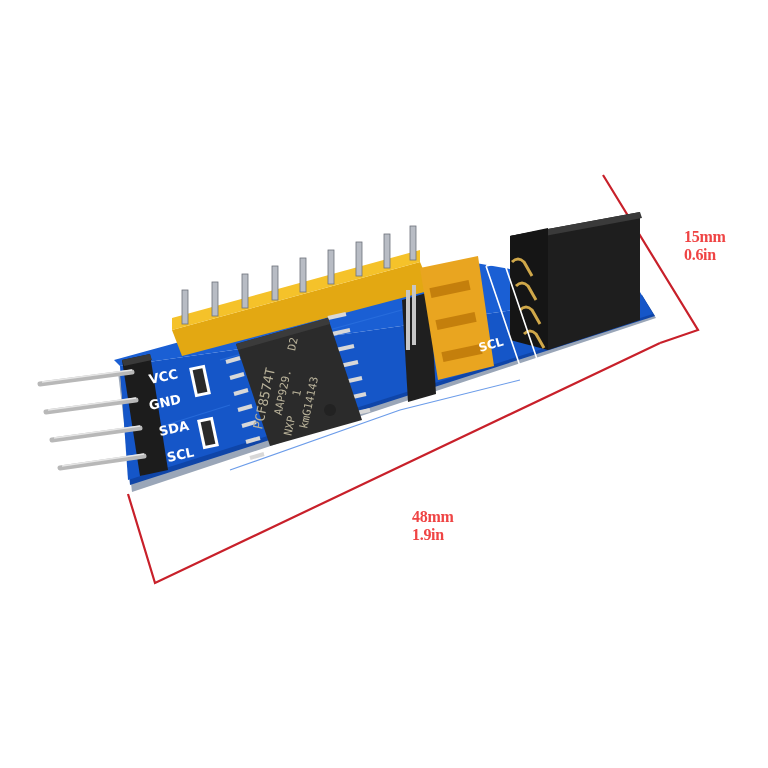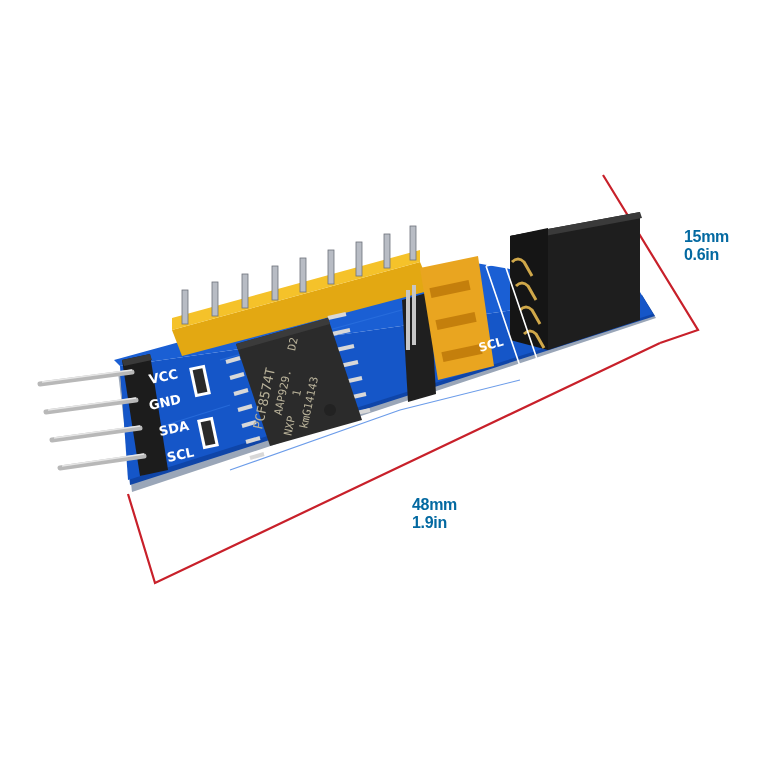--- a/index.html
+++ b/index.html
@@ -1,18 +1,18 @@
 <!DOCTYPE html>
 <html><head>
 <meta charset="utf-8">
 <style>
   html, body { margin: 0; padding: 0; background: #ffffff; }
   body { width: 768px; height: 768px; position: relative; overflow: hidden; font-family: "DejaVu Sans", sans-serif; }
   .stage { position: absolute; left: 0; top: 0; width: 768px; height: 768px; }
-  .dim-label { position: absolute; color: #0369a1; font-family: Liberation Sans, sans-serif; font-weight: bold; font-size: 16px; line-height: 18px; letter-spacing: -0.3px; }
+  .dim-label { position: absolute; color: #ef4444; font-family: Liberation Serif, serif; font-weight: bold; font-size: 16px; line-height: 18px; letter-spacing: -0.3px; }
   .dim-label span { display: block; }
   .silk { font-family: "DejaVu Sans", sans-serif; font-weight: bold; fill: #ffffff; }
   .chip-txt { font-family: "DejaVu Sans Mono", monospace; fill: #b9b29a; }
 </style>
 </head>
 <body>
 
 <div class="stage">
   <svg width="768" height="768" viewBox="0 0 768 768" xmlns="http://www.w3.org/2000/svg">
 
@@ -146,17 +146,17 @@
       <text class="silk" x="504" y="380" font-size="13" transform="rotate(-16 504 380)">A0</text>
       <text class="silk" x="530" y="374" font-size="15" transform="rotate(-16 530 374)">PCF8574</text>
     </g>
   </svg>
 
   
   <div class="dim-label" style="left:684px; top:228px;">
     <span>15mm</span>
     <span>0.6in</span>
   </div>
-  <div class="dim-label" style="left:412px; top:496px;">
+  <div class="dim-label" style="left:412px; top:508px;">
     <span>48mm</span>
     <span>1.9in</span>
   </div>
 </div>
 
 </body></html>

